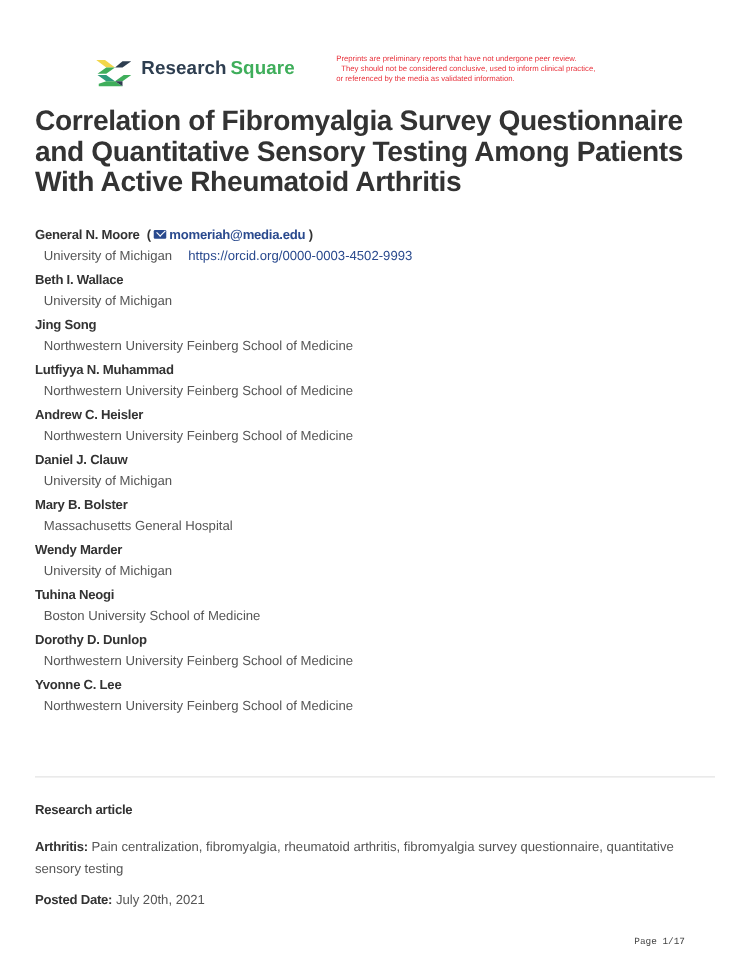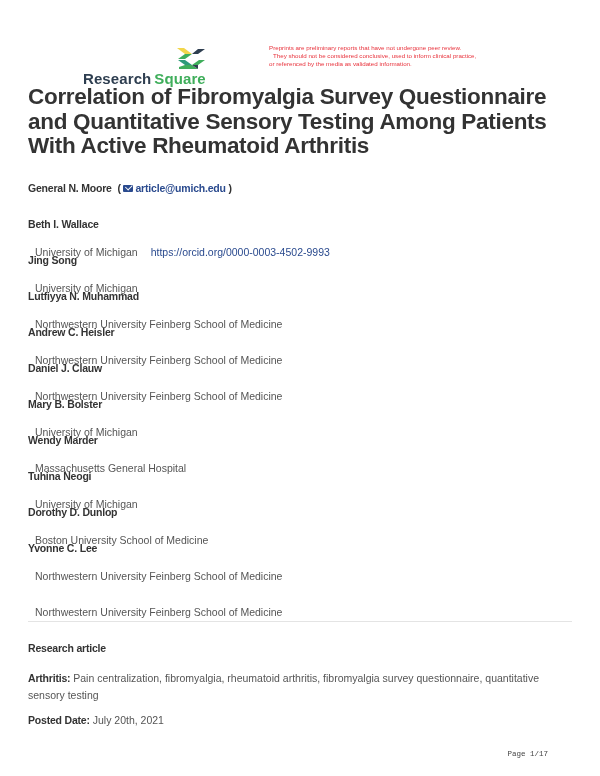--- a/index.html
+++ b/index.html
@@ -20,22 +20,21 @@
       left: 76px;
       top: 44px;
       width: 480px;
       height: 34px;
     }
     .logo {
       position: absolute;
       left: 0;
       top: 2px;
       display: flex;
-      align-items: flex-end;
-      flex-direction: column;
+      align-items: flex-start;
     }
     .logo svg {
       width: 30px;
       height: 24px;
       display: block;
     }
     .logo-text {
       margin-left: 7px;
       font-size: 15px;
       font-weight: bold;
@@ -79,21 +78,20 @@
       color: #333333;
       height: 18px;
       line-height: 16px;
       letter-spacing: -0.2px;
     }
     .author-aff {
       font-size: 10.5px;
       color: #555555;
       padding-left: 7px;
       line-height: 14px;
-      margin-top: 47px;
     }
     .email-link, .orcid-link {
       color: #2a4a8e;
       text-decoration: none;
     }
     .orcid-link {
       margin-left: 10px;
       font-weight: normal;
     }
     .mail-icon {
@@ -193,21 +191,21 @@
   </div>
 </div>
 
 <h1 class="title">Correlation of Fibromyalgia Survey Questionnaire and Quantitative Sensory Testing Among Patients With Active Rheumatoid Arthritis</h1>
 
 <div class="authors">
   <div class="author">
     <div class="author-name">
       <span>General N. Moore</span>
       <span style="margin-left:3px">(</span>
-      <a class="email-link"><span class="mail-icon"></span><span>article@umich.edu</span></a>
+      <a class="email-link"><span class="mail-icon"></span><span>momeriah@media.edu</span></a>
       <span>)</span>
     </div>
     <div class="author-aff">
       <span>University of Michigan</span>
       <a class="orcid-link">https://orcid.org/0000-0003-4502-9993</a>
     </div>
   </div>
   <div class="author">
     <div class="author-name">Beth I. Wallace</div>
     <div class="author-aff">University of Michigan</div>

